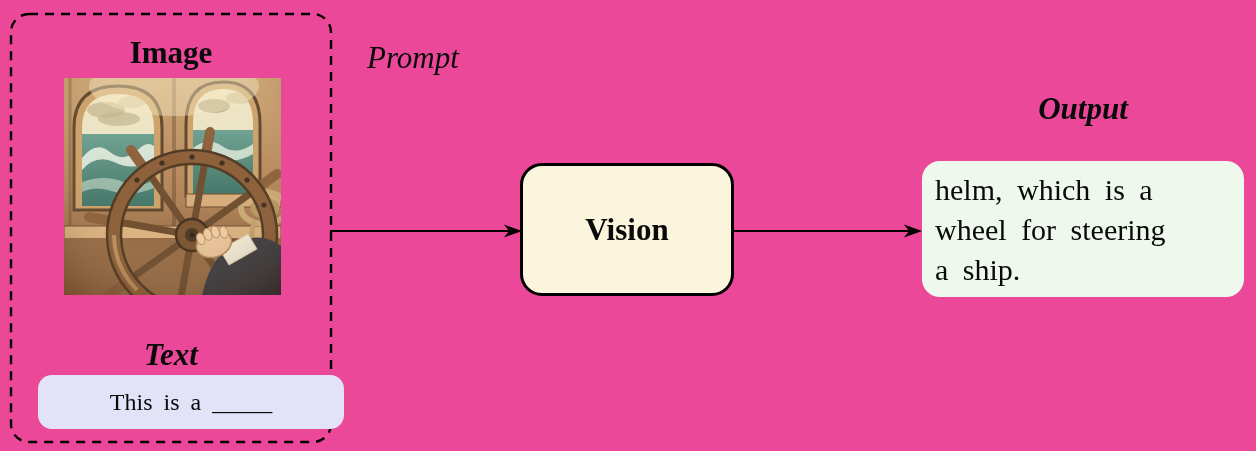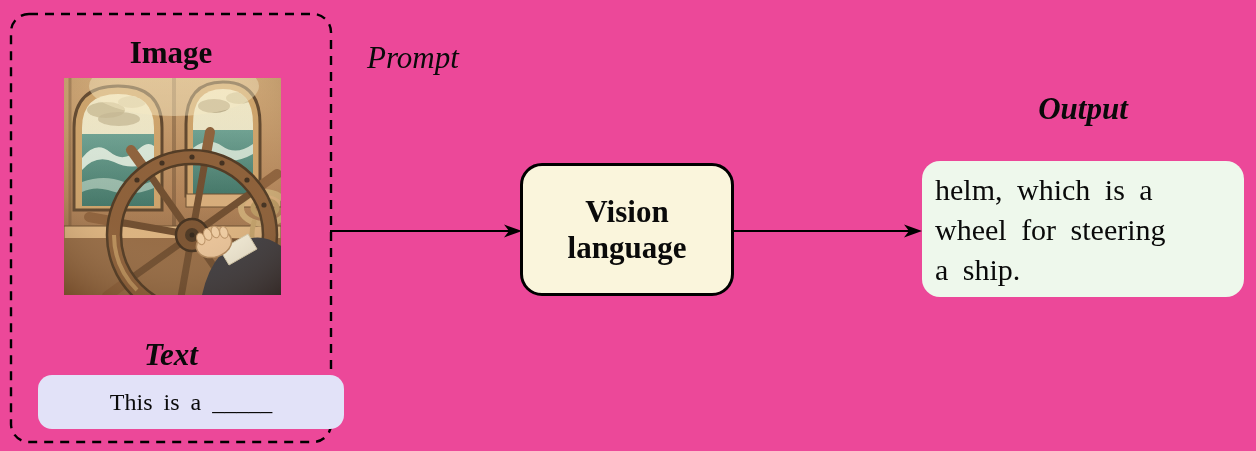--- a/index.html
+++ b/index.html
@@ -191,21 +191,20 @@
 
   <div id="prompt-label" class="abs flow-label">Prompt</div>
 
   <svg id="arrow-1" class="abs arrow-svg" width="192" height="22" viewBox="0 0 192 22">
     <line x1="0" y1="11" x2="184" y2="11" stroke="#000" stroke-width="2.2"></line>
     <path d="M192,11 L174,4.5 L179,11 L174,17.5 Z" fill="#000"></path>
   </svg>
 
   <div id="model-box" class="abs" style="background-color: rgb(250, 245, 220);">
     <div>Vision</div>
-    <div>language</div>
   </div>
 
   <svg id="arrow-2" class="abs arrow-svg" width="188" height="22" viewBox="0 0 188 22">
     <line x1="0" y1="11" x2="180" y2="11" stroke="#000" stroke-width="2.2"></line>
     <path d="M188,11 L170,4.5 L175,11 L170,17.5 Z" fill="#000"></path>
   </svg>
 
   <div id="output-label" class="abs flow-label">Output</div>
 
   <div id="output-box" class="abs" style="background-color: rgb(238, 248, 236);">

